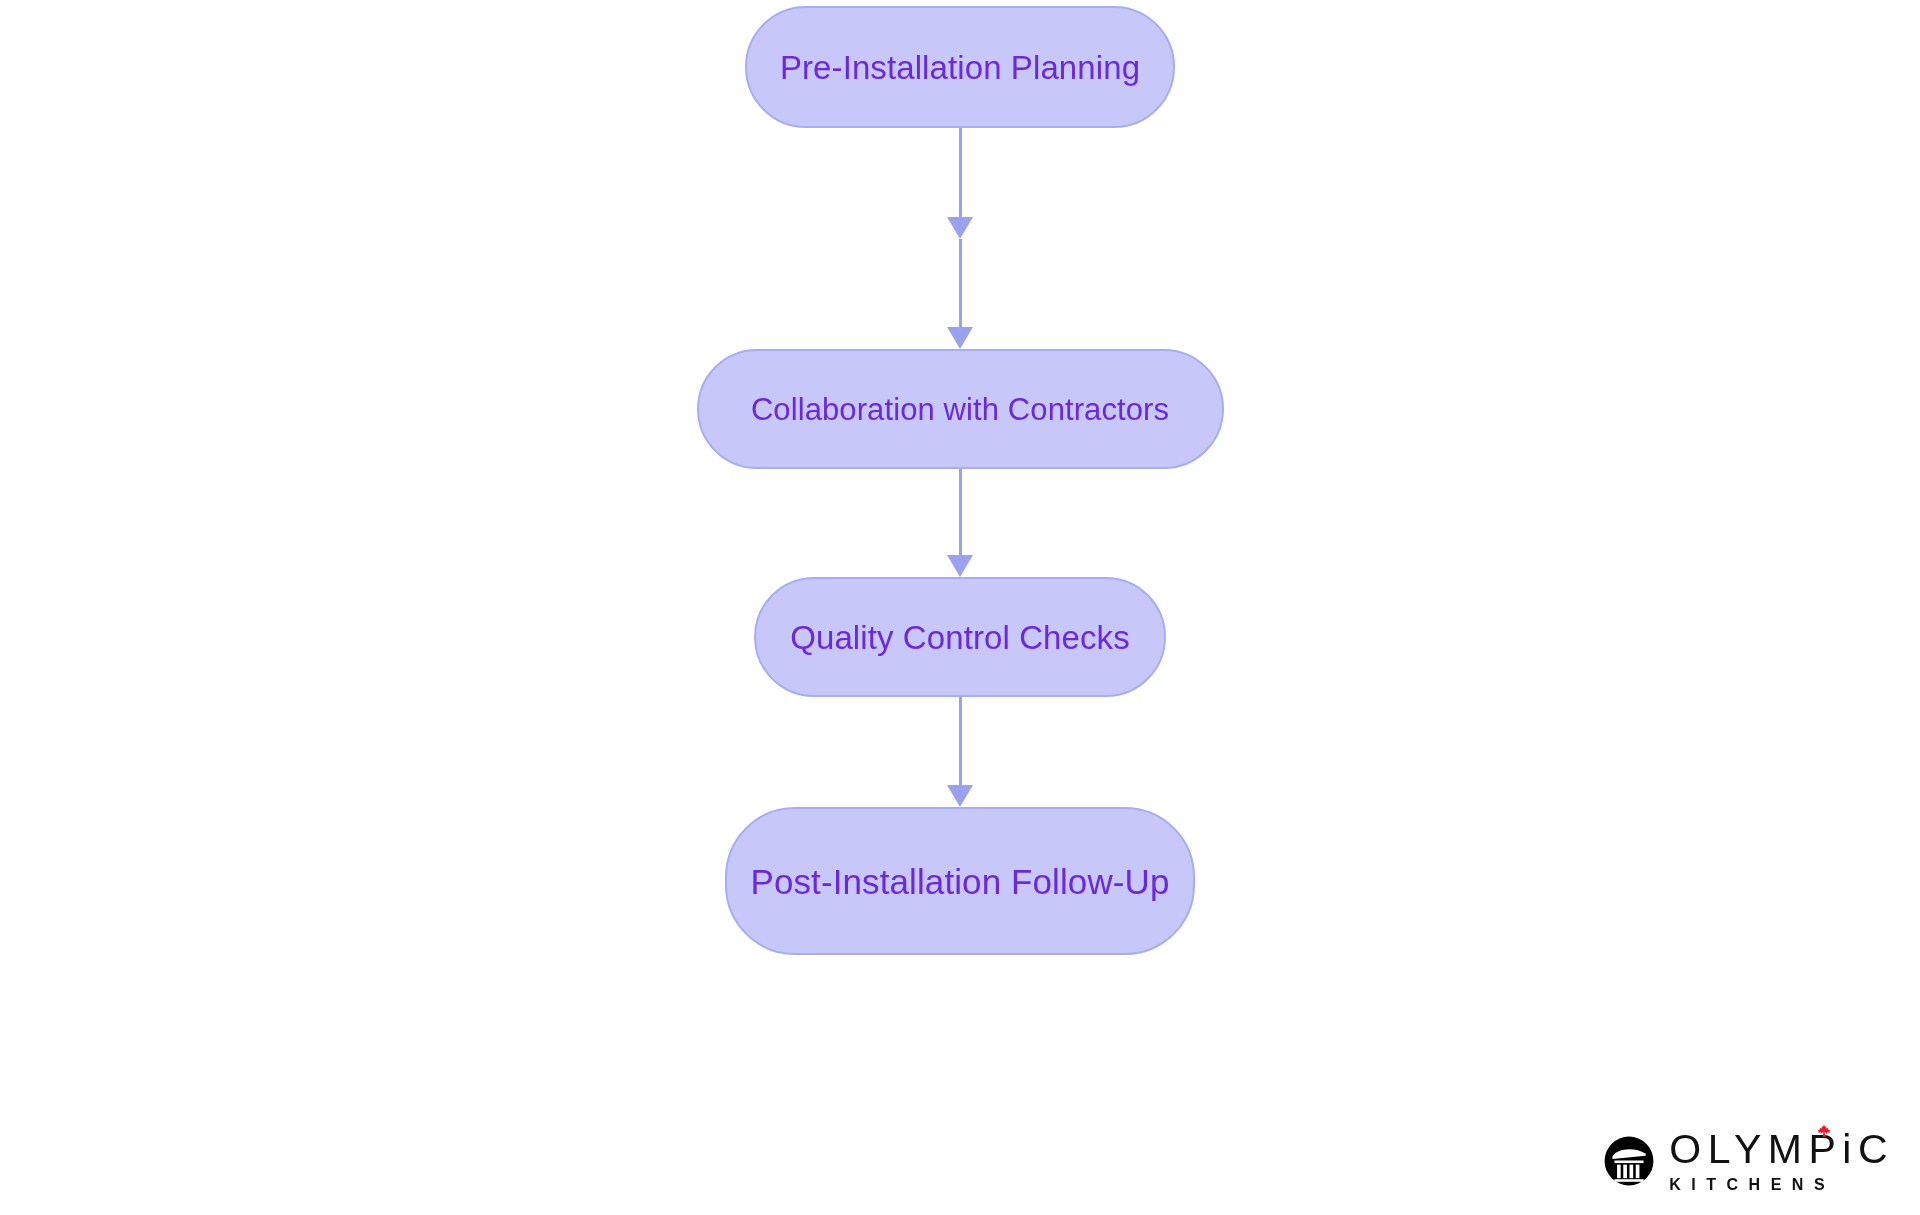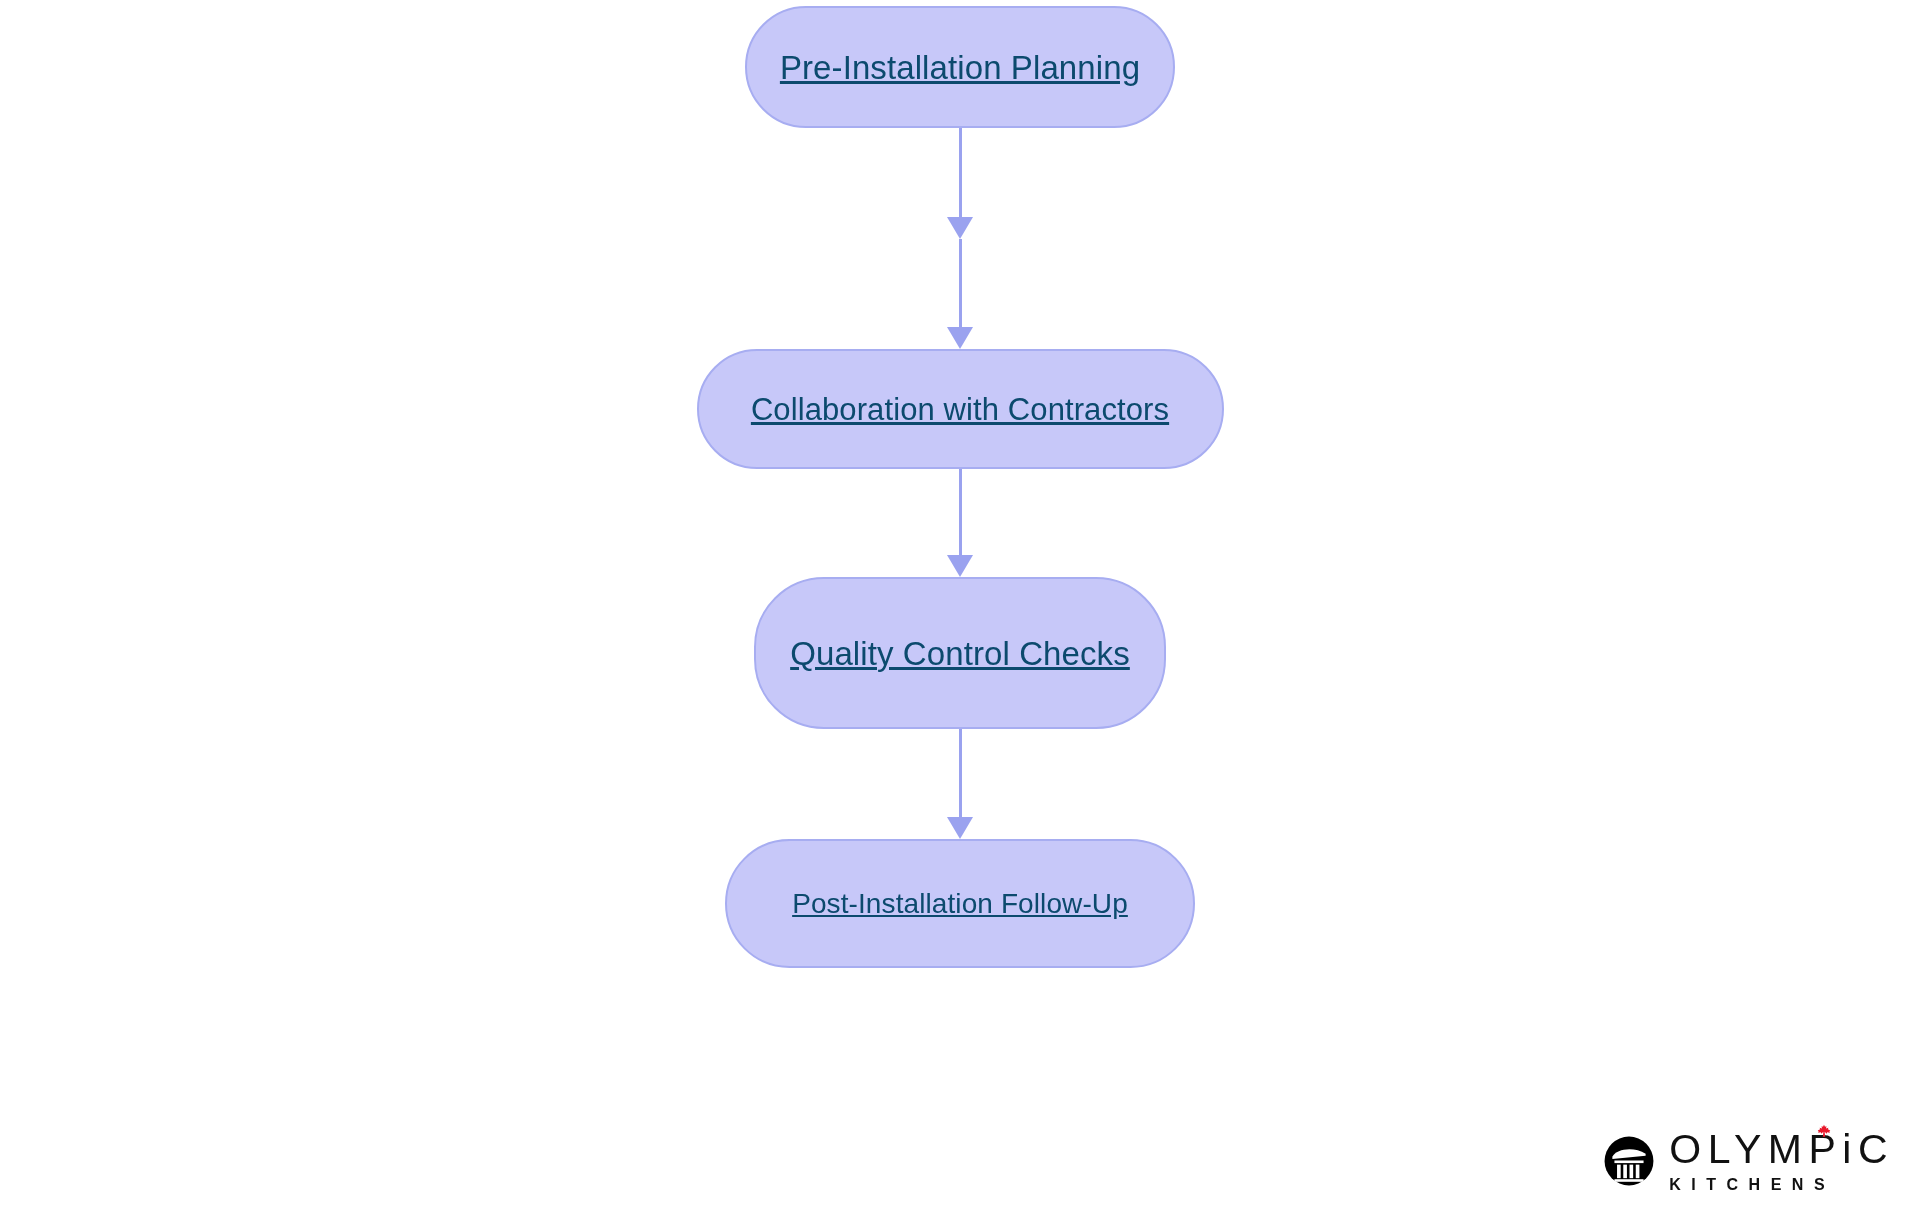--- a/index.html
+++ b/index.html
@@ -32,41 +32,40 @@
     display: flex;
     flex-direction: column;
     align-items: center;
   }
 
   .node {
     box-sizing: border-box;
     background: #c7c8f9;
     border: 2px solid #a7adf1;
     border-radius: 70px;
-    color: #0c4a6e;
+    color: #6d28d9;
     display: flex;
     align-items: center;
     justify-content: center;
     text-align: center;
     letter-spacing: 0.1px;
     white-space: nowrap;
-    text-decoration: underline;
   }
 
   .node-label {
     display: block;
     line-height: 1;
   }
 
   
   .node-0 { width: 430px; height: 122px; font-size: 33px; }
   .node-1 { width: 425px; height: 120px; font-size: 33px; }
   .node-2 { width: 527px; height: 120px; font-size: 31px; }
-  .node-3 { width: 412px; height: 152px; font-size: 33px; }
-  .node-4 { width: 470px; height: 129px; font-size: 28px; }
+  .node-3 { width: 412px; height: 120px; font-size: 33px; }
+  .node-4 { width: 470px; height: 148px; font-size: 35px; }
 
   
   .connector {
     width: 40px;
     display: flex;
     flex-direction: column;
     align-items: center;
     justify-content: flex-start;
   }
   .connector-0 { height: 111px; }

